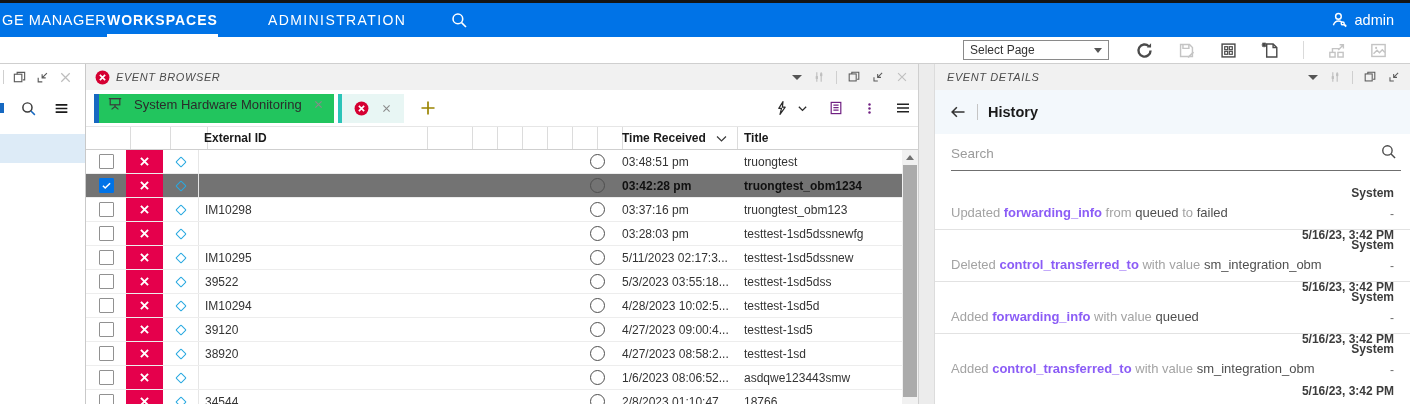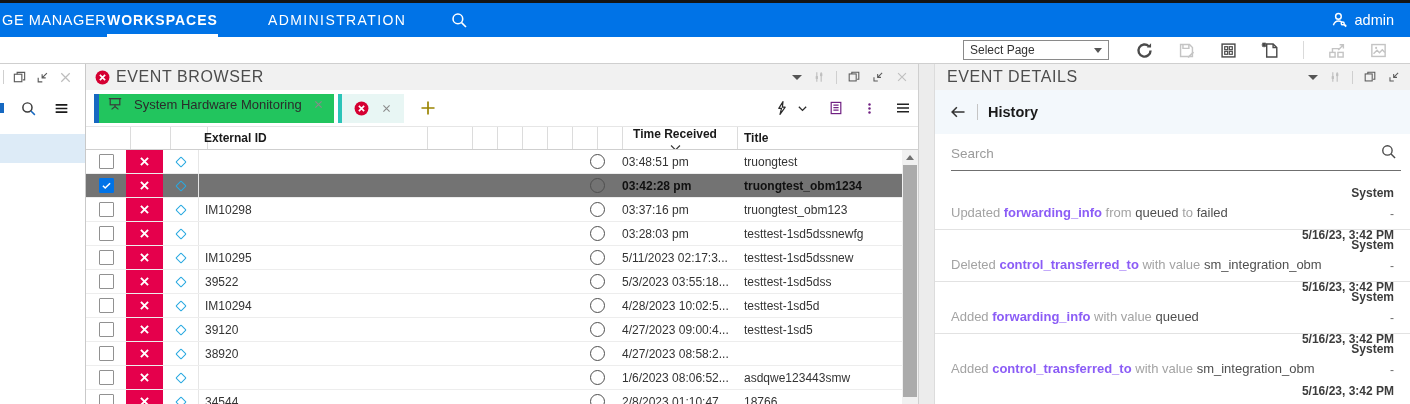--- a/index.html
+++ b/index.html
@@ -36,21 +36,21 @@
   .lp-head { height:26px; display:flex; align-items:center; padding-left:3px; gap:8px; }
   .lp-head .vsep { width:1px; height:14px; background:#cfcfcf; }
   .win-ic { width:15px; height:15px; color:#5a5a5a; }
   .win-ic.disabled { color:#bdbdbd; }
   .lp-toolbar { height:37px; display:flex; align-items:center; padding-left:20px; gap:16px; position:relative; }
   .lp-frag { position:absolute; left:0; top:13px; width:4px; height:10px; background:#1668c1; }
   .lp-selected { height:29px; margin-top:7px; background:#DDEBF7; }
 
   
   .panel-head { height:26px; background:#f1f1f1; display:flex; align-items:center; padding:0 9px; }
-  .panel-title { font-size:16px; letter-spacing:.6px; color:#4c4c4c; margin-left:6px; white-space:nowrap; }
+  .panel-title { font-size:11px; letter-spacing:.6px; color:#4c4c4c; margin-left:6px; white-space:nowrap;font-style:italic; }
   .ph-icons { margin-left:auto; display:flex; align-items:center; gap:10px; }
   .ph-ic { width:14px; height:14px; color:#5a5a5a; }
   .ph-ic.disabled { color:#bfbfbf; }
   .ph-caret { width:0; height:0; border-left:5px solid transparent; border-right:5px solid transparent; border-top:5.5px solid #555; }
   .ph-sep { width:1px; height:13px; background:#cfcfcf; }
   .badge { width:15px; height:15px; flex:none; }
 
   
   .eb-panel { width:833px; flex:none; position:relative; background:#fff; border-right:1px solid #cfcfcf; overflow:hidden; }
   .eb-tabbar { height:37px; display:flex; align-items:center; padding-left:8px; border-bottom:1px solid #e6e6e6; background:#fff; }
@@ -67,21 +67,21 @@
   .ic13 { width:13px; height:13px; }
   .purple { color:#702082; }
   .dark { color:#222; }
 
   
   .grid-head, .row { display:grid; grid-template-columns:40px 37px 35px 230px 25px 25px 25px 25px 25px 25px 38px 122px 1fr; align-items:center; }
   .grid-head { height:23px; border-bottom:1px solid #cfcfcf; font-size:12px; font-weight:700; color:#1a1a1a; }
   .grid-head .hc { height:100%; display:flex; align-items:center; border-right:1px solid #dcdcdc; padding-left:6px; overflow:hidden; white-space:nowrap; }
   .grid-head .hc.center { justify-content:center; padding-left:0;margin-left:44px; }
   .grid-head .hc.last { border-right:none; }
-  .grid-head .hc.time { justify-content:space-between; padding-right:9px;flex-direction:column; }
+  .grid-head .hc.time { justify-content:space-between; padding-right:9px; }
   .sort-chev { width:13px; height:13px; color:#3a3a3a; flex:none; }
 
   .row { height:24px; border-bottom:1px solid #ededed; font-size:12px; color:#333; background:#fff; }
   .row.sel { background:#737373; }
   .row.sel .c-time, .row.sel .c-title { font-weight:700; color:#101010; }
   .c-cb { display:flex; justify-content:center; }
   .cb { width:15px; height:15px; border:1px solid #919191; border-radius:1px; background:#fff; display:flex; align-items:center; justify-content:center; }
   .cb svg { display:none; }
   .cb.on { background:#0073E7; border-color:#0073E7; }
   .cb.on svg { display:block; }
@@ -630,20 +630,21 @@
     <div></div>
     <div></div>
     <div></div>
     <div></div>
     <div></div>
     <div></div>
     <div class="c-st">
             <span class="lc-circle"></span>
           </div>
     <div class="c-time">4/27/2023 08:58:2...</div>
+    <div class="c-title">testtest-1sd</div>
   </div>
         <div class="row">
     <div class="c-cb">
       <span class="cb">
         
       </span>
     </div>
     <div class="c-sev">
       <div class="sev-box">
         <svg viewBox="0 0 16 16" fill="none" stroke="#fff" stroke-width="2.4">

